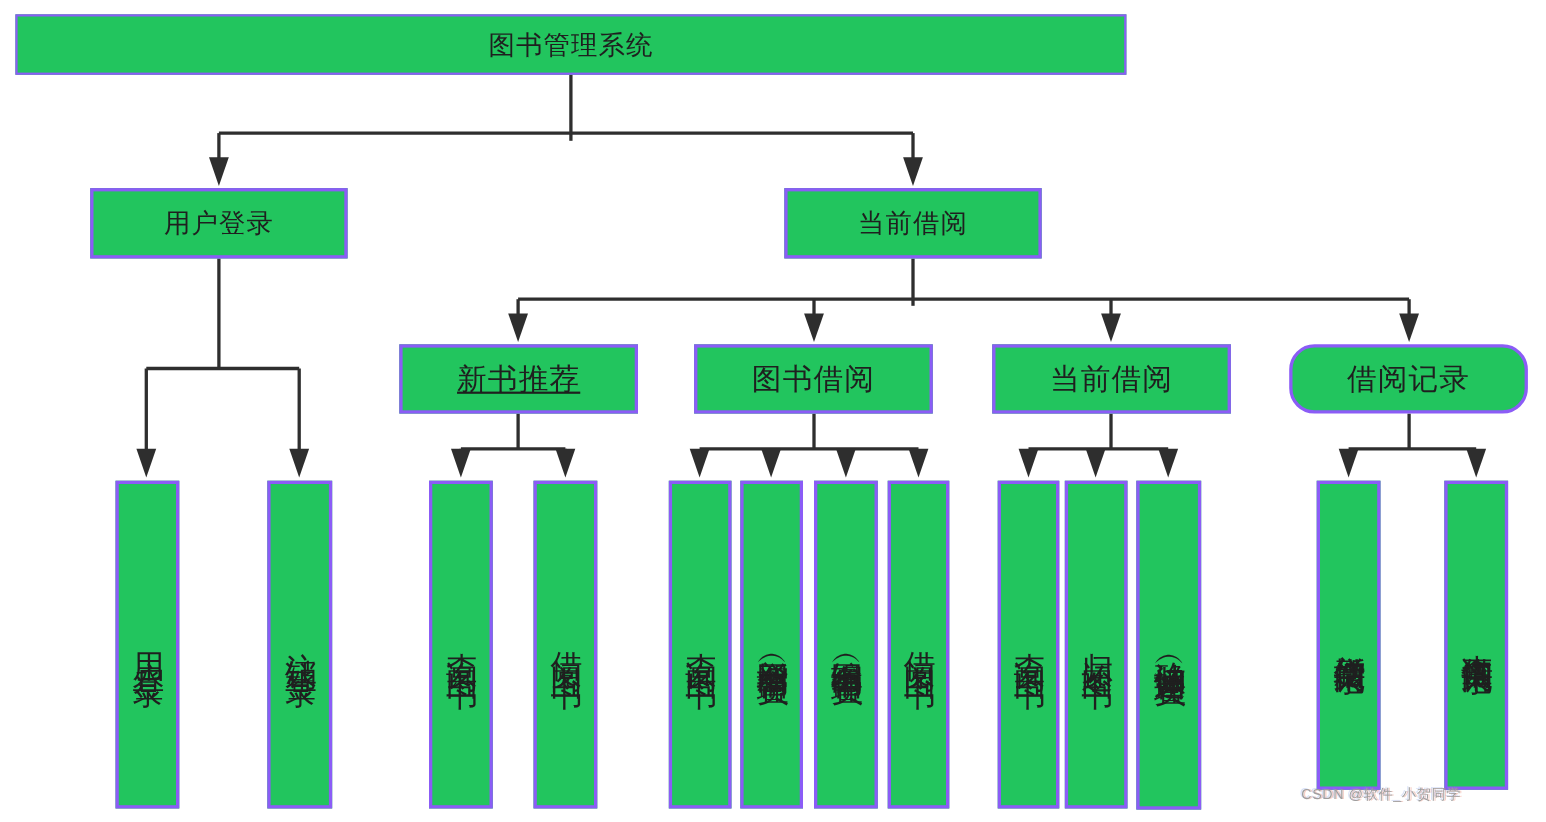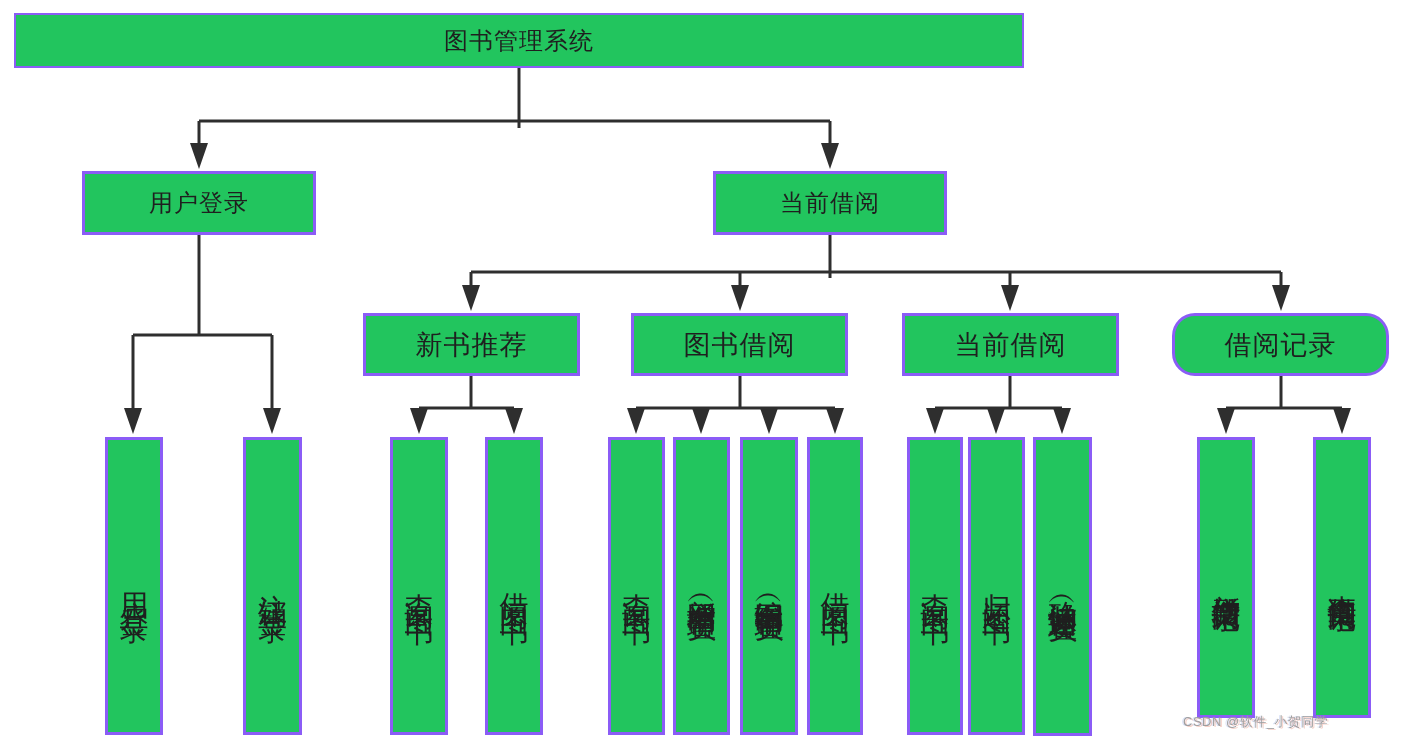--- a/index.html
+++ b/index.html
@@ -131,21 +131,21 @@
       <polygon points="1226,434 1217,408 1235,408"></polygon>
       <polygon points="1342,434 1333,408 1351,408"></polygon>
     </g>
   </svg>
 
   <div class="node root" style="left:14px; top:13px; width:1010px; height:55px;">图书管理系统</div>
 
   <div class="node branch" style="left:82px; top:171px; width:234px; height:64px;">用户登录</div>
   <div class="node branch" style="left:713px; top:171px; width:234px; height:64px;">当前借阅</div>
 
-  <div class="node branch3" style="left:363px; top:313px; width:217px; height:63px;">新书推荐</div>
+  <div class="node branch3" style="left:363px; top:313px; width:217px; height:63px;text-decoration:underline;">新书推荐</div>
   <div class="node branch3" style="left:902px; top:313px; width:217px; height:63px;">当前借阅</div>
   <div class="node branch3" style="left:631px; top:313px; width:217px; height:63px;">图书借阅</div>
   <div class="node branch3" style="left:1172px; top:313px; width:217px; height:63px;border-radius:23px;">借阅记录</div>
 
   <div class="node leaf" style="left:105px; top:437px; width:58px; height:298px;">用户登录</div>
   <div class="node leaf" style="left:243px; top:437px; width:59px; height:298px;">注销登录</div>
 
   <div class="node leaf" style="left:390px; top:437px; width:58px; height:298px;">查询图书</div>
   <div class="node leaf" style="left:485px; top:437px; width:58px; height:298px;">借阅图书</div>
 

